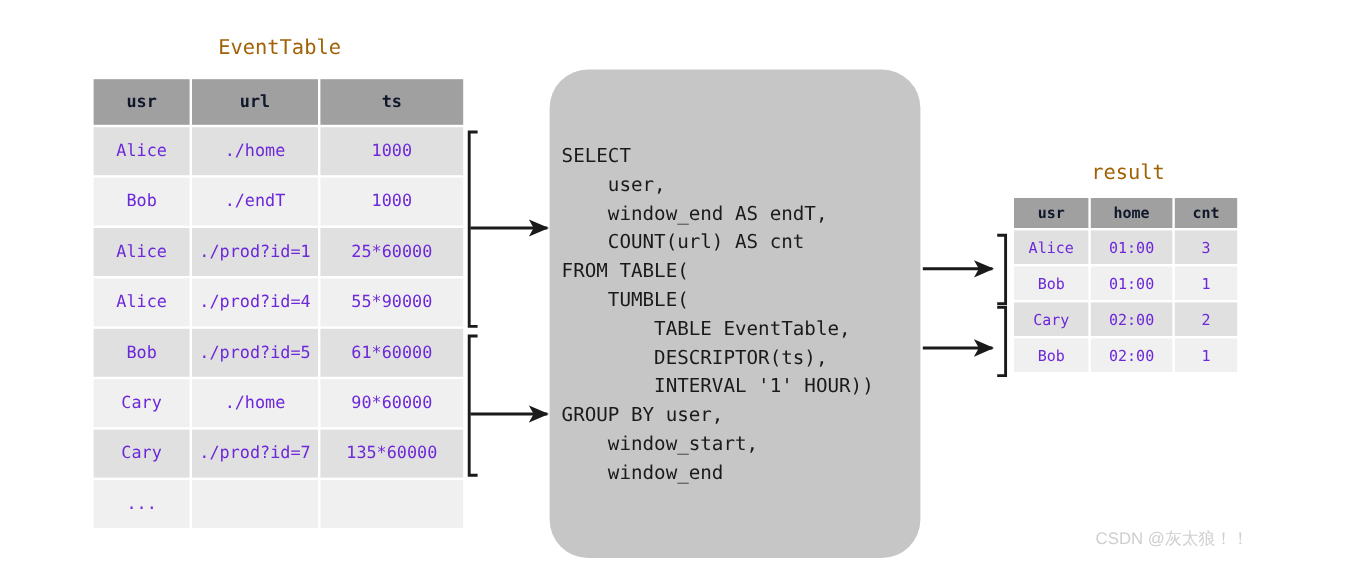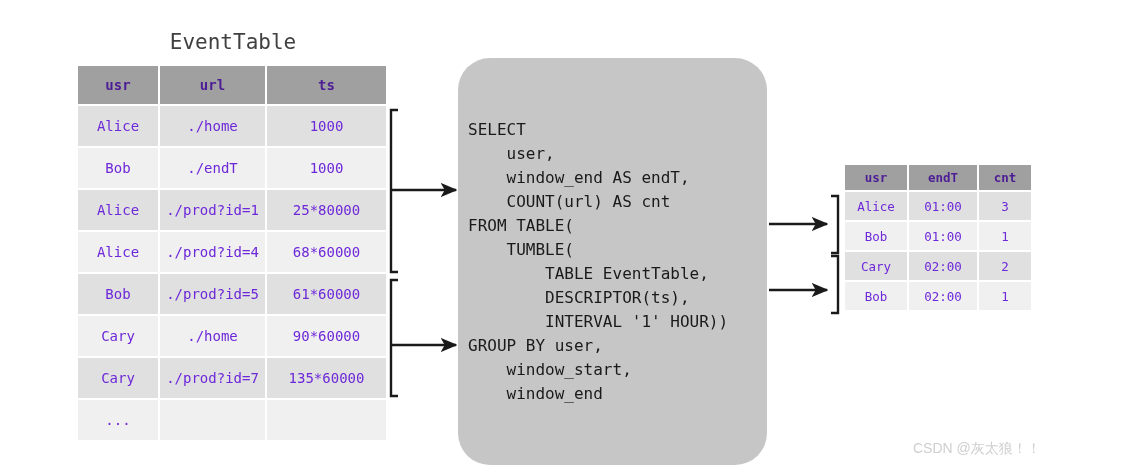--- a/index.html
+++ b/index.html
@@ -13,22 +13,22 @@
     height: 473px;
     background: #ffffff;
     overflow: hidden;
     font-family: "DejaVu Sans Mono", "Liberation Mono", monospace;
   }
 
   
   .table-title {
     position: absolute;
     font-family: "DejaVu Sans Mono", "Liberation Mono", monospace;
-    font-size: 21px;
-    color: #404040;
+    font-size: 17px;
+    color: #a16207;
     text-align: center;
     white-space: nowrap;
   }
   #event-title { left: 78px; top: 30px; width: 310px; }
   #result-title { left: 845px; top: 134px; width: 190px; }
 
   
   .tbl {
     position: absolute;
     border-collapse: separate;
@@ -38,21 +38,21 @@
   .tbl th, .tbl td {
     padding: 0;
     margin: 0;
     text-align: center;
     font-family: "DejaVu Sans Mono", "Liberation Mono", monospace;
     color: #6d28d9;
     font-weight: normal;
   }
   .tbl th {
     background: #a0a0a0;
-    color: #4c1d95;
+    color: #0f172a;
     font-weight: bold;
   }
   .tbl tr.odd td { background: #e0e0e0; }
   .tbl tr.even td { background: #f0f0f0; }
 
   
   #event-table { left: 76px; top: 64px; }
   #event-table th { height: 38px; font-size: 14px; }
   #event-table td { height: 40px; font-size: 14px; }
   #event-table col.c-usr { width: 80px; }
@@ -137,26 +137,26 @@
         <td>1000</td>
       </tr>
       <tr class="even">
         <td>Bob</td>
         <td>./endT</td>
         <td>1000</td>
       </tr>
       <tr class="odd">
         <td>Alice</td>
         <td>./prod?id=1</td>
-        <td>25*80000</td>
+        <td>25*60000</td>
       </tr>
       <tr class="even">
         <td>Alice</td>
         <td>./prod?id=4</td>
-        <td>68*60000</td>
+        <td>55*90000</td>
       </tr>
       <tr class="odd">
         <td>Bob</td>
         <td>./prod?id=5</td>
         <td>61*60000</td>
       </tr>
       <tr class="even">
         <td>Cary</td>
         <td>./home</td>
         <td>90*60000</td>
@@ -181,31 +181,32 @@
     COUNT(url) AS cnt
 FROM TABLE(
     TUMBLE(
         TABLE EventTable,
         DESCRIPTOR(ts),
         INTERVAL '1' HOUR))
 GROUP BY user,
     window_start,
     window_end</div>
 
+  <div class="table-title" id="result-title">result</div>
 
   <table class="tbl" id="result-table">
     <colgroup>
       <col class="r-usr">
         <col class="r-endt">
         <col class="r-cnt">
     </colgroup>
     <thead>
       <tr>
         <th>usr</th>
-        <th>endT</th>
+        <th>home</th>
         <th>cnt</th>
       </tr>
     </thead>
     <tbody>
       <tr class="odd">
         <td>Alice</td>
         <td>01:00</td>
         <td>3</td>
       </tr>
       <tr class="even">

